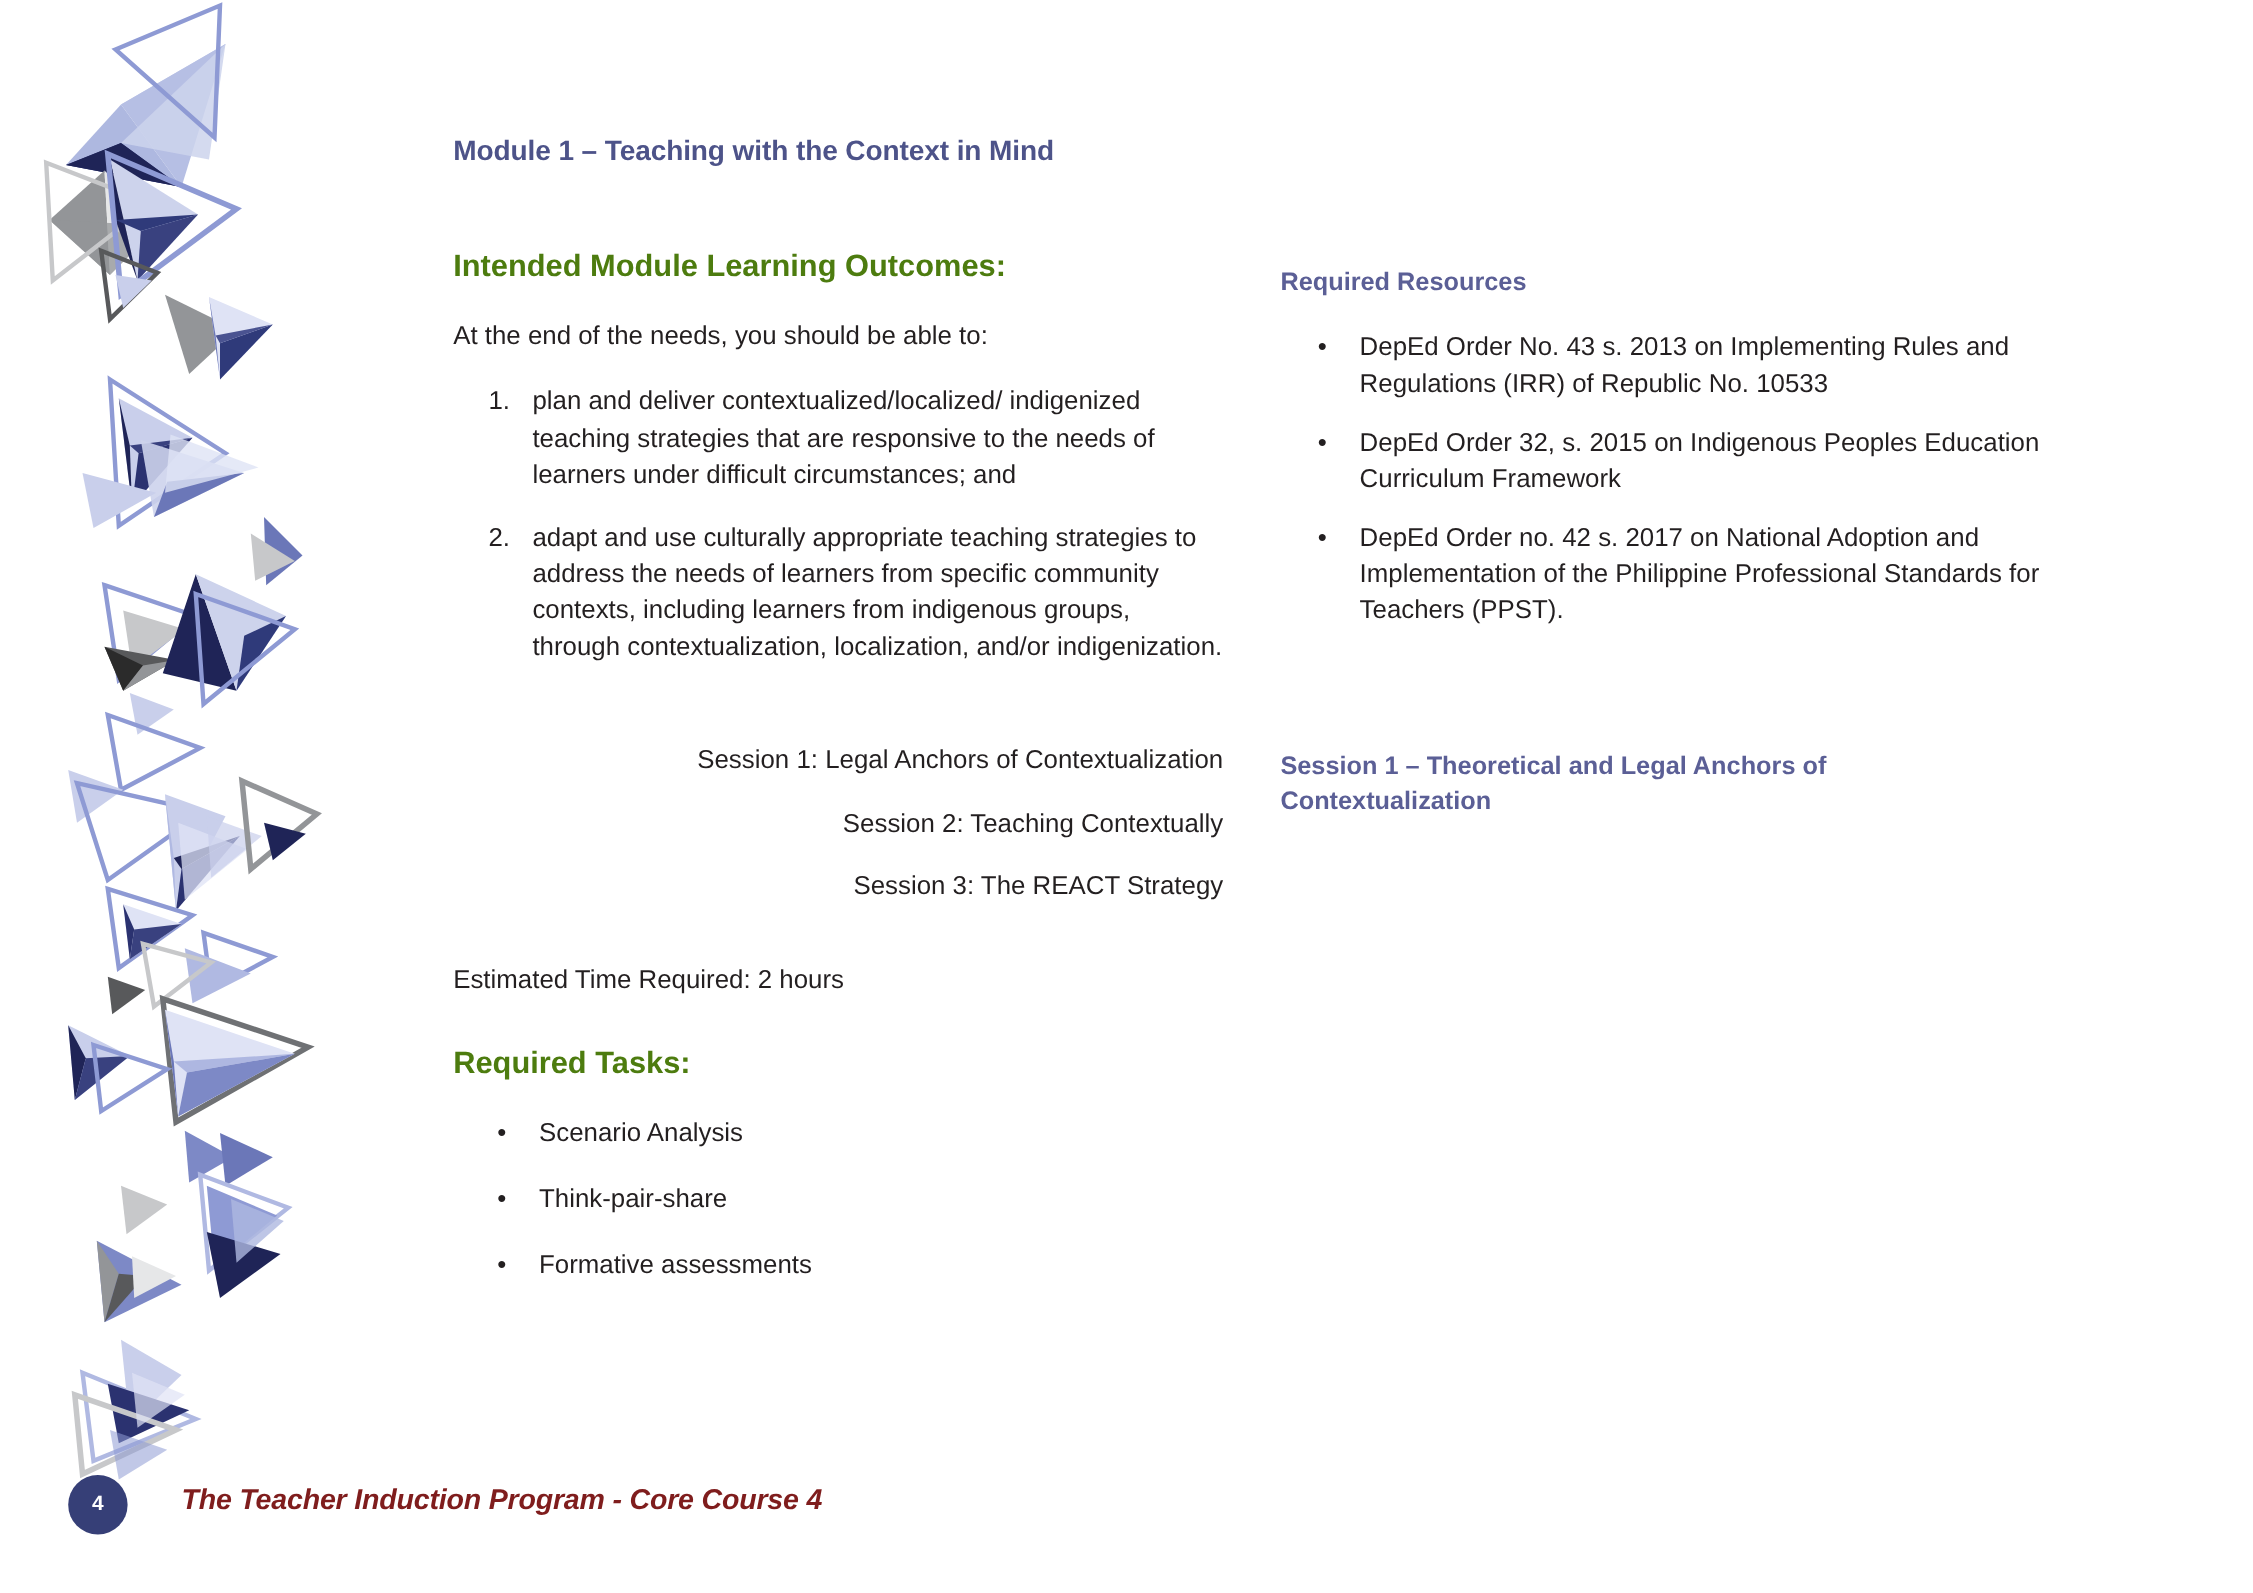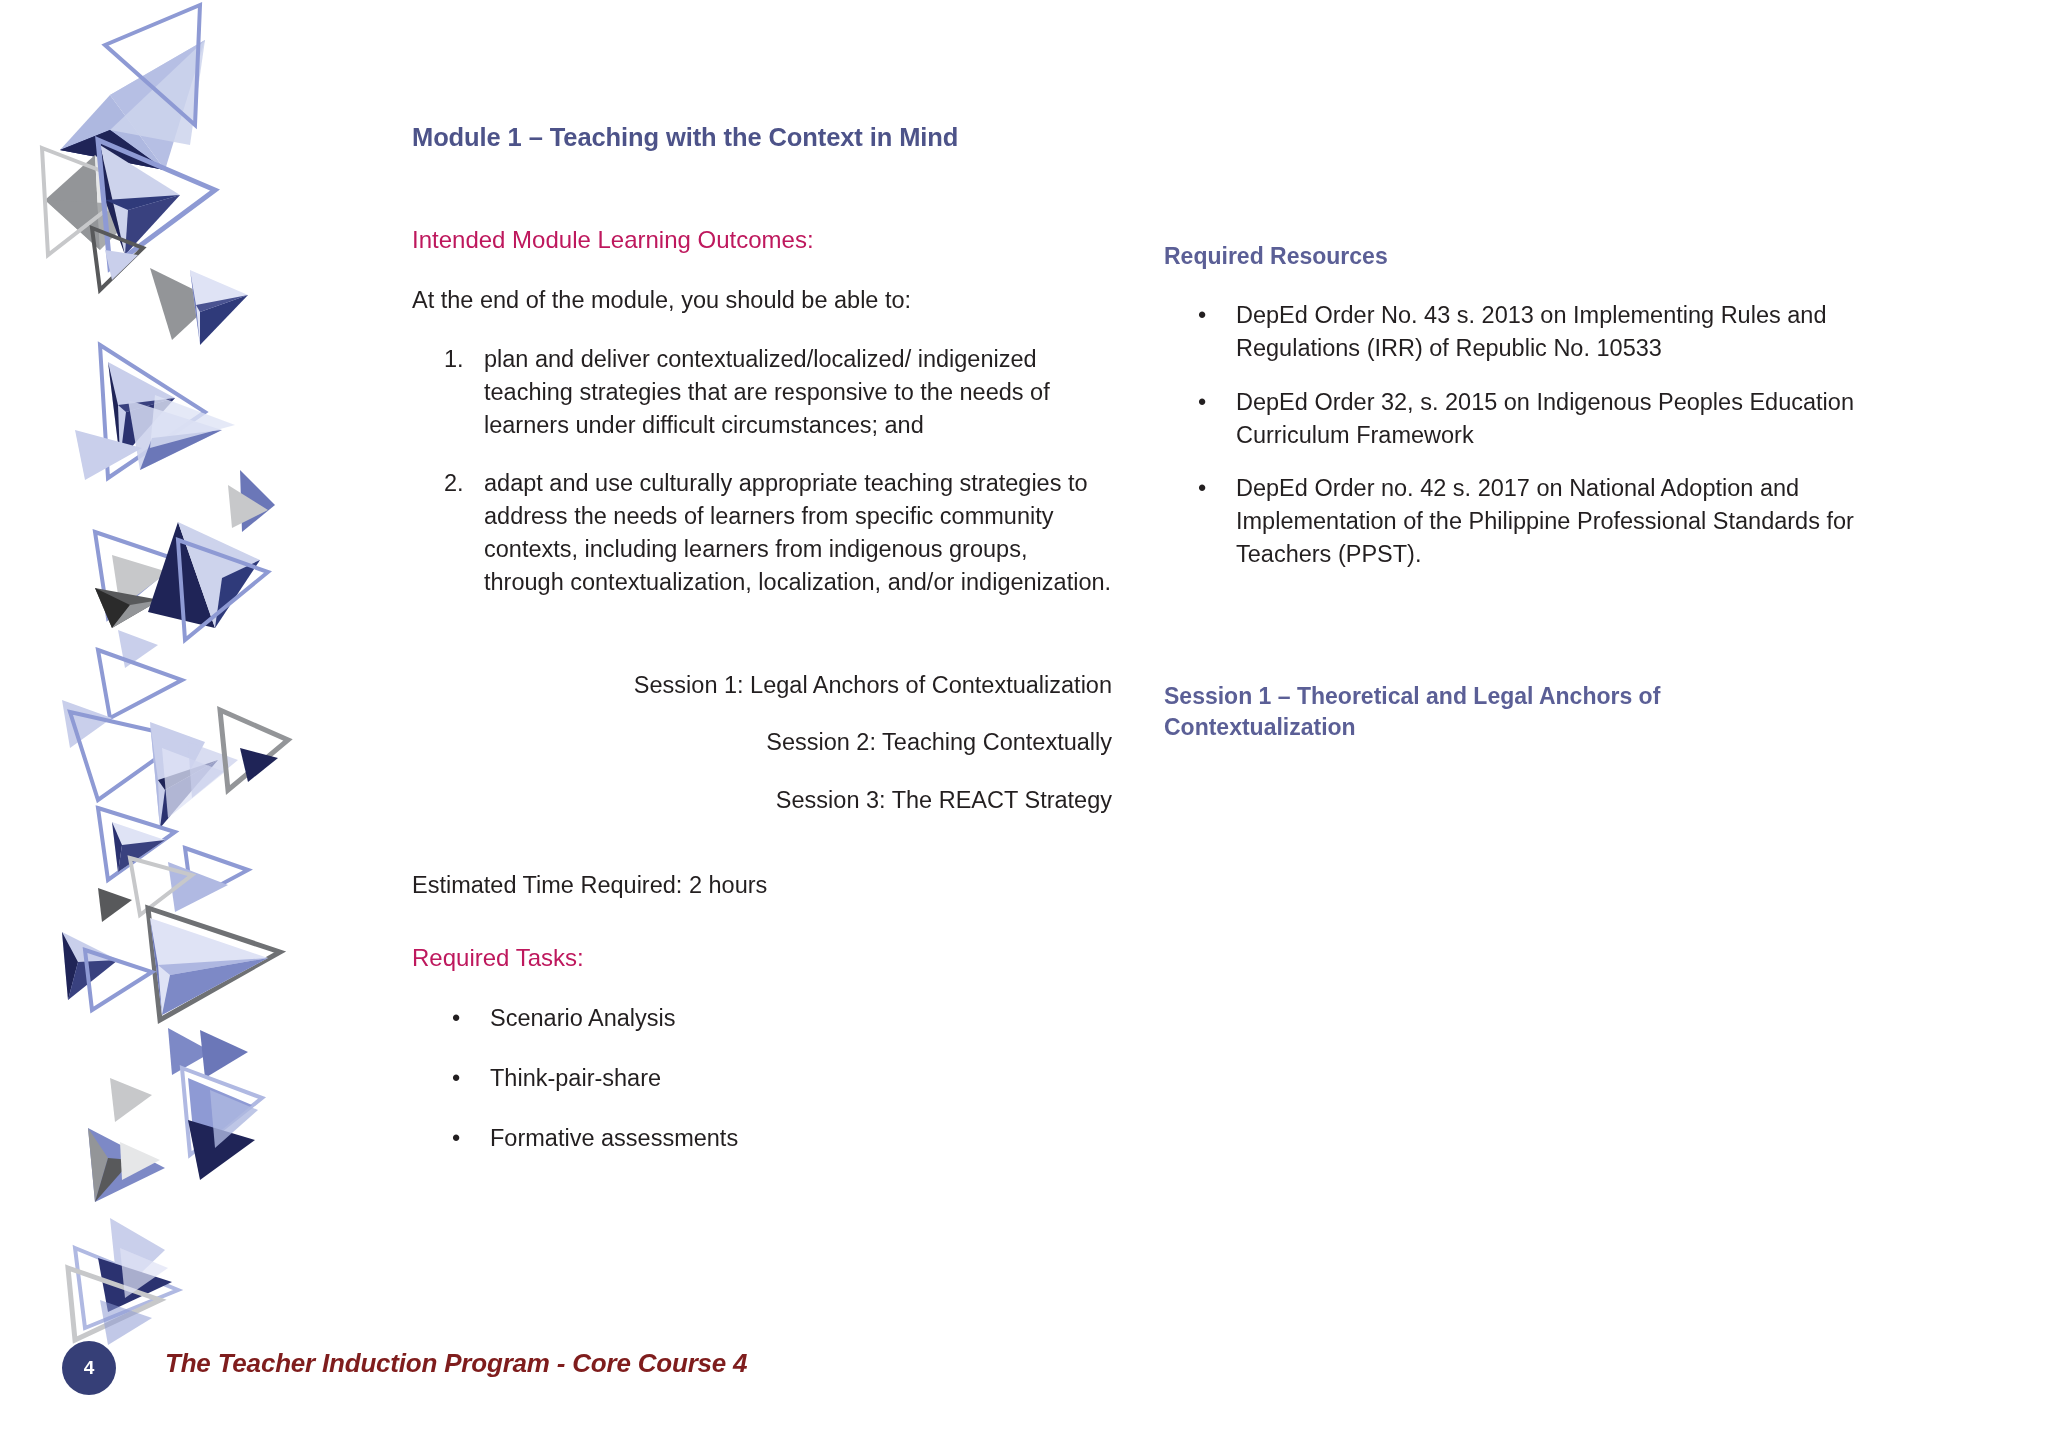--- a/index.html
+++ b/index.html
@@ -55,23 +55,23 @@
   
   .module-title {
     color: #4d5389;
     font-size: 25.5px;
     font-weight: bold;
     letter-spacing: -0.1px;
     line-height: 1.3;
   }
 
   .h-sub {
-    color: #be185d;
-    font-size: 24px;
-    font-weight: normal;
+    color: #4d7c0f;
+    font-size: 28px;
+    font-weight: bold;
     line-height: 1.32;
   }
 
   .h-sub-right {
     color: #5b5f96;
     font-size: 23px;
     font-weight: bold;
     line-height: 1.32;
   }
 
@@ -334,21 +334,21 @@
     <div class="col-left">
 
       <div class="module-title">Module 1 – Teaching with the Context in Mind</div>
 
       <div class="spacer-lg"></div>
 
       <div class="h-sub">Intended Module Learning Outcomes:</div>
 
       <div class="spacer-sm"></div>
 
-      <div class="body-text">At the end of the module, you should be able to:</div>
+      <div class="body-text">At the end of the needs, you should be able to:</div>
 
       <ol class="num-list">
         <li>
           <span class="marker">1.</span>
           <span>plan and deliver contextualized/localized/ indigenized teaching strategies that are responsive to the needs of learners under difficult circumstances; and</span>
         </li>
         <li>
           <span class="marker">2.</span>
           <span>adapt and use culturally appropriate teaching strategies to address the needs of learners from specific community contexts, including learners from indigenous groups, through contextualization, localization, and/or indigenization.</span>
         </li>

